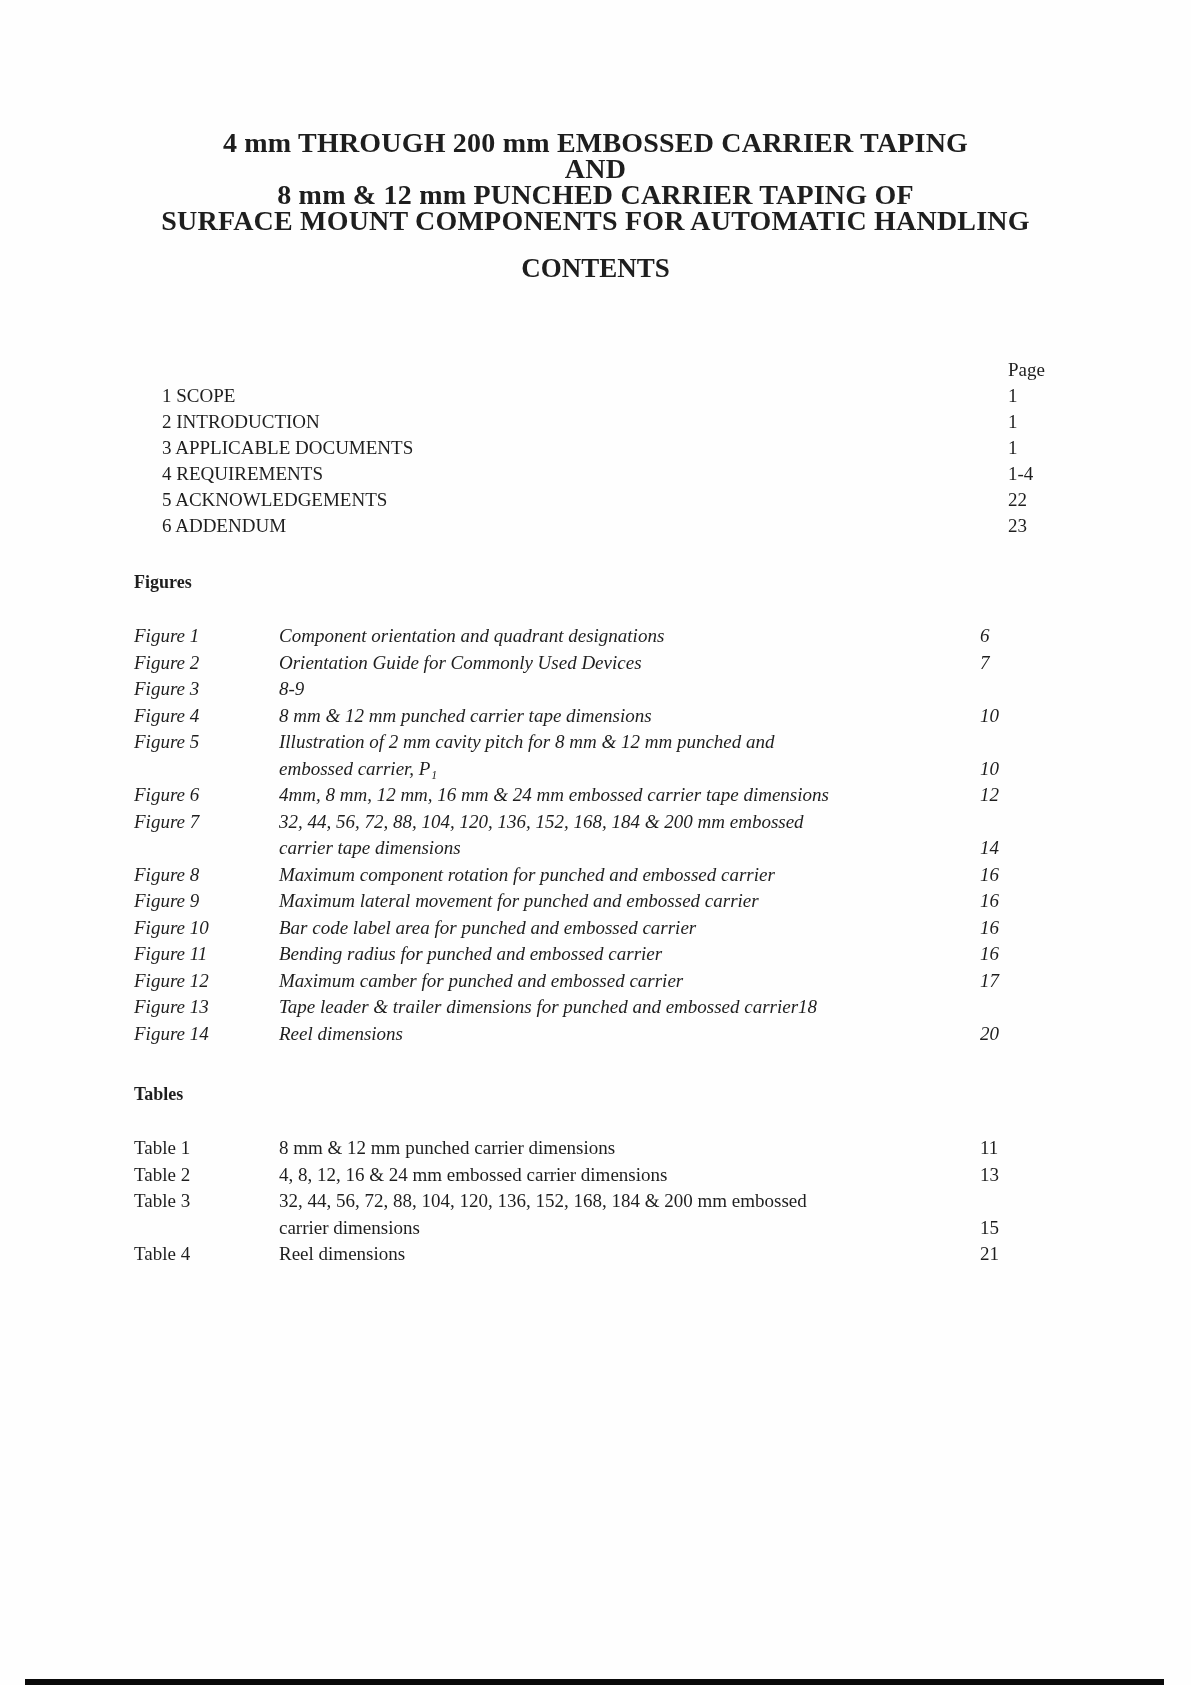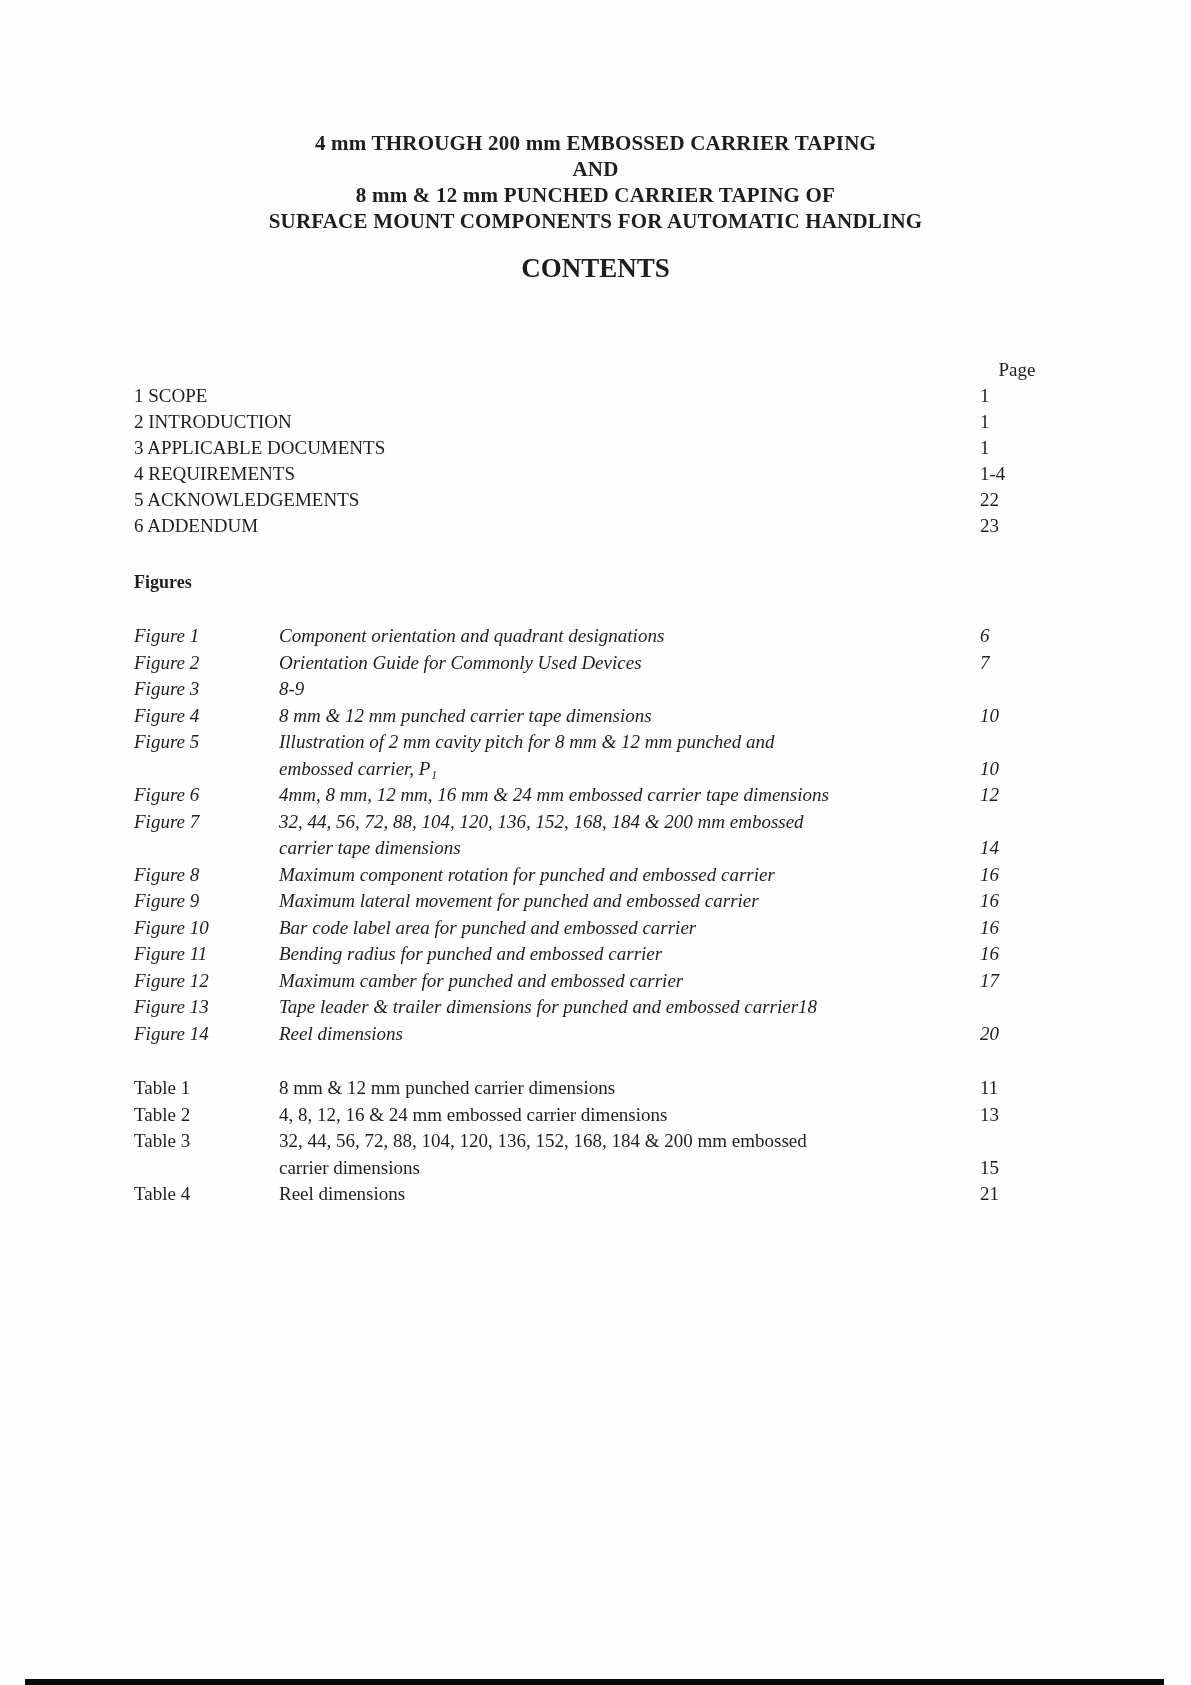--- a/index.html
+++ b/index.html
@@ -14,48 +14,48 @@
     margin: 0 auto;
     background: #fefefe;
     color: #1e1e1e;
     font-family: "Liberation Serif", "DejaVu Serif", serif;
     overflow: hidden;
   }
   .title-block {
     margin-top: 130px;
     text-align: center;
     font-weight: bold;
-    font-size: 21px;
+    font-size: 28px;
     line-height: 26px;
     letter-spacing: 0.2px;
   }
   .contents-heading {
     margin-top: 21px;
     text-align: center;
     font-weight: bold;
     font-size: 27px;
     line-height: 26px;
   }
   .toc {
     margin-left: 134px;
     width: 920px;
     font-size: 19px;
   }
   .sec-header {
     margin-top: 76px;
-    justify-content: center;
   }
   .row {
     display: flex;
     align-items: flex-start;
     line-height: 26px;
   }
   .row .name {
     width: 846px;
     flex: none;
+    margin-left: 28px;
   }
   .row .pg {
     flex: none;
   }
   .figrow {
     display: flex;
     align-items: flex-start;
     line-height: 26.5px;
   }
   .figrow .flabel {
@@ -223,20 +223,21 @@
     <span class="fpage"></span>
   </div>
 
   <div class="figrow">
     <span class="flabel">Figure 14</span>
     <span class="ftitle">Reel dimensions</span>
     <span class="fpage">20</span>
   </div>
 </div>
 
+    <div class="group-heading tables-heading">Tables</div>
     <div id="tables-mount" class="tables-list">
   <div class="figrow">
     <span class="flabel">Table 1</span>
     <span class="ftitle">8 mm &amp; 12 mm punched carrier dimensions</span>
     <span class="fpage">11</span>
   </div>
 
   <div class="figrow">
     <span class="flabel">Table 2</span>
     <span class="ftitle">4, 8, 12, 16 &amp; 24 mm embossed carrier dimensions</span>

